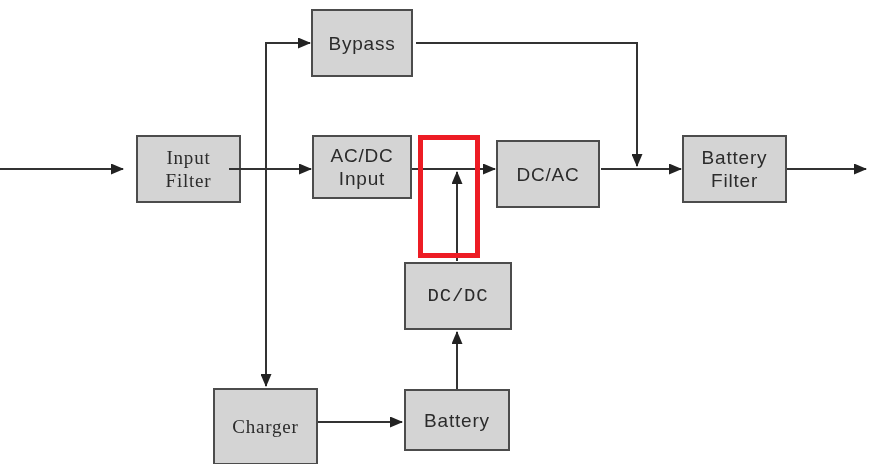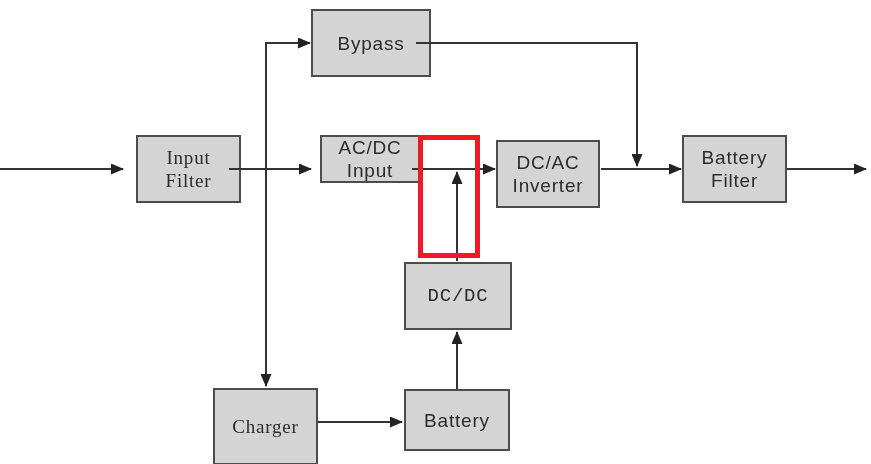--- a/index.html
+++ b/index.html
@@ -37,23 +37,23 @@
     align-items: center;
     justify-content: center;
     text-align: center;
     color: #2b2b2b;
     font-size: 19px;
     line-height: 23px;
     letter-spacing: 0.8px;
   }
   .box span { display: block; }
 
-  .box-bypass        { left: 311px; top: 9px;   width: 120px; height: 68px; }
+  .box-bypass        { left: 311px; top: 9px;   width: 102px; height: 68px; }
   .box-input-filter  { left: 136px; top: 135px; width: 105px; height: 68px; font-family: Liberation Serif, serif; }
-  .box-acdc-boost    { left: 320px; top: 135px; width: 100px; height: 48px; }
+  .box-acdc-boost    { left: 312px; top: 135px; width: 100px; height: 64px; }
   .box-dcac-inverter { left: 496px; top: 140px; width: 104px; height: 68px; }
   .box-output-filter { left: 682px; top: 135px; width: 105px; height: 68px; }
   .box-dcdc          { left: 404px; top: 262px; width: 108px; height: 68px; font-family: Liberation Mono, monospace; }
   .box-charger       { left: 213px; top: 388px; width: 105px; height: 77px; font-family: Liberation Serif, serif; }
   .box-battery       { left: 404px; top: 389px; width: 106px; height: 62px; }
 
   .highlight-rect {
     position: absolute;
     left: 418px; top: 135px;
     width: 62px; height: 123px;
@@ -97,21 +97,20 @@
     <span>Filter</span>
   </div>
 
   <div class="box box-acdc-boost">
     <span>AC/DC</span>
     <span>Input</span>
   </div>
 
   <div class="box box-dcac-inverter">
     <span>DC/AC</span>
-    <span>Inverter</span>
   </div>
 
   <div class="box box-output-filter">
     <span>Battery</span>
     <span>Filter</span>
   </div>
 
   <div class="box box-dcdc">
     <span>DC/DC</span>
     <span></span>

